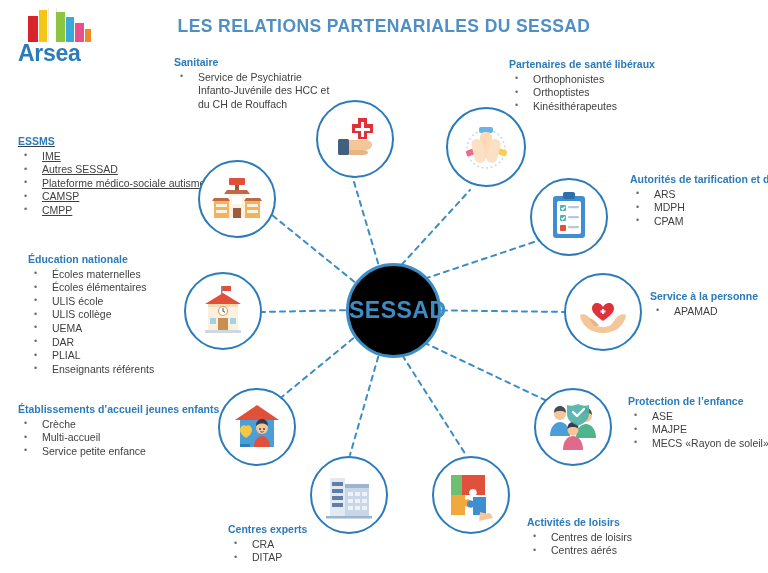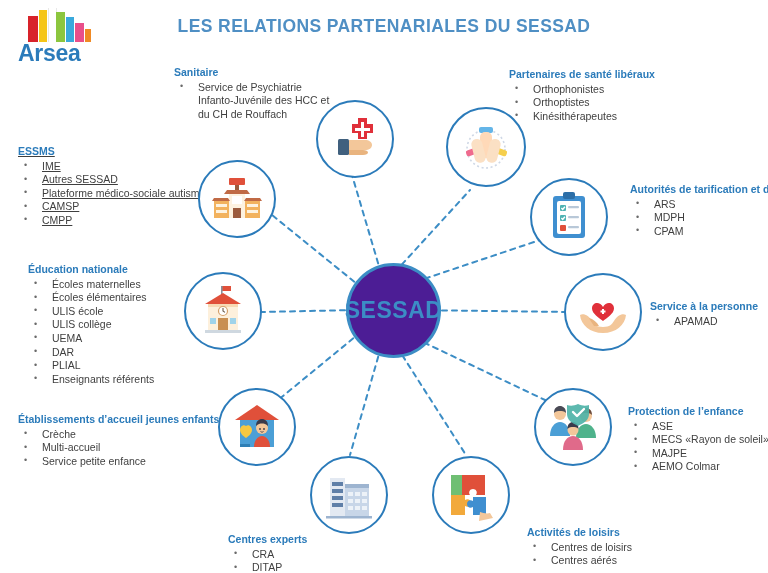--- a/index.html
+++ b/index.html
@@ -72,21 +72,20 @@
     font-size: 10.5px;
     line-height: 13.6px;
     color: #3f3f3f;
   }
   .block .bhead {
     color: #2b7bba;
     font-weight: bold;
     font-size: 10.5px;
     margin-bottom: 1px;
     white-space: nowrap;
-    margin-top: 10px;
   }
   .block ul {
     list-style: none;
     margin: 0;
     padding: 0;
   }
   .block li {
     position: relative;
     padding-left: 24px;
     white-space: nowrap;
@@ -114,26 +113,26 @@
     position: absolute;
     left: 0; top: 0; right: 0; bottom: 0;
     display: flex;
     align-items: center;
     justify-content: center;
   }
   #center-node {
     position: absolute;
     border: 3px solid #3c8dc5;
     border-radius: 50%;
-    background: #4c1d95;
+    background: #000000;
     box-sizing: border-box;
     z-index: 4;
     display: flex;
     align-items: center;
-    justify-content: center;
+    justify-content: flex-start;
   }
   #center-label {
     font-size: 23px;
     font-weight: bold;
     color: #3c8dc5;
     letter-spacing: 0.5px;
   }
   #connectors {
     position: absolute;
     left: 0; top: 0;
@@ -418,23 +417,22 @@
     <li><span>Crèche</span></li>
     <li><span>Multi-accueil</span></li>
     <li><span>Service petite enfance</span></li>
   </ul>
 </div>
 
 <div class="block" style="left:628px; top:395px;">
   <div class="bhead">Protection de l’enfance</div>
   <ul>
     <li><span>ASE</span></li>
+    <li><span>MAJPE</span></li>
     <li><span>MECS «Rayon de soleil»</span></li>
-    <li><span>MAJPE</span></li>
-    <li><span>AEMO Colmar</span></li>
   </ul>
 </div>
 
 <div class="block" style="left:228px; top:523px;">
   <div class="bhead">Centres experts</div>
   <ul>
     <li><span>CRA</span></li>
     <li><span>DITAP</span></li>
   </ul>
 </div>

